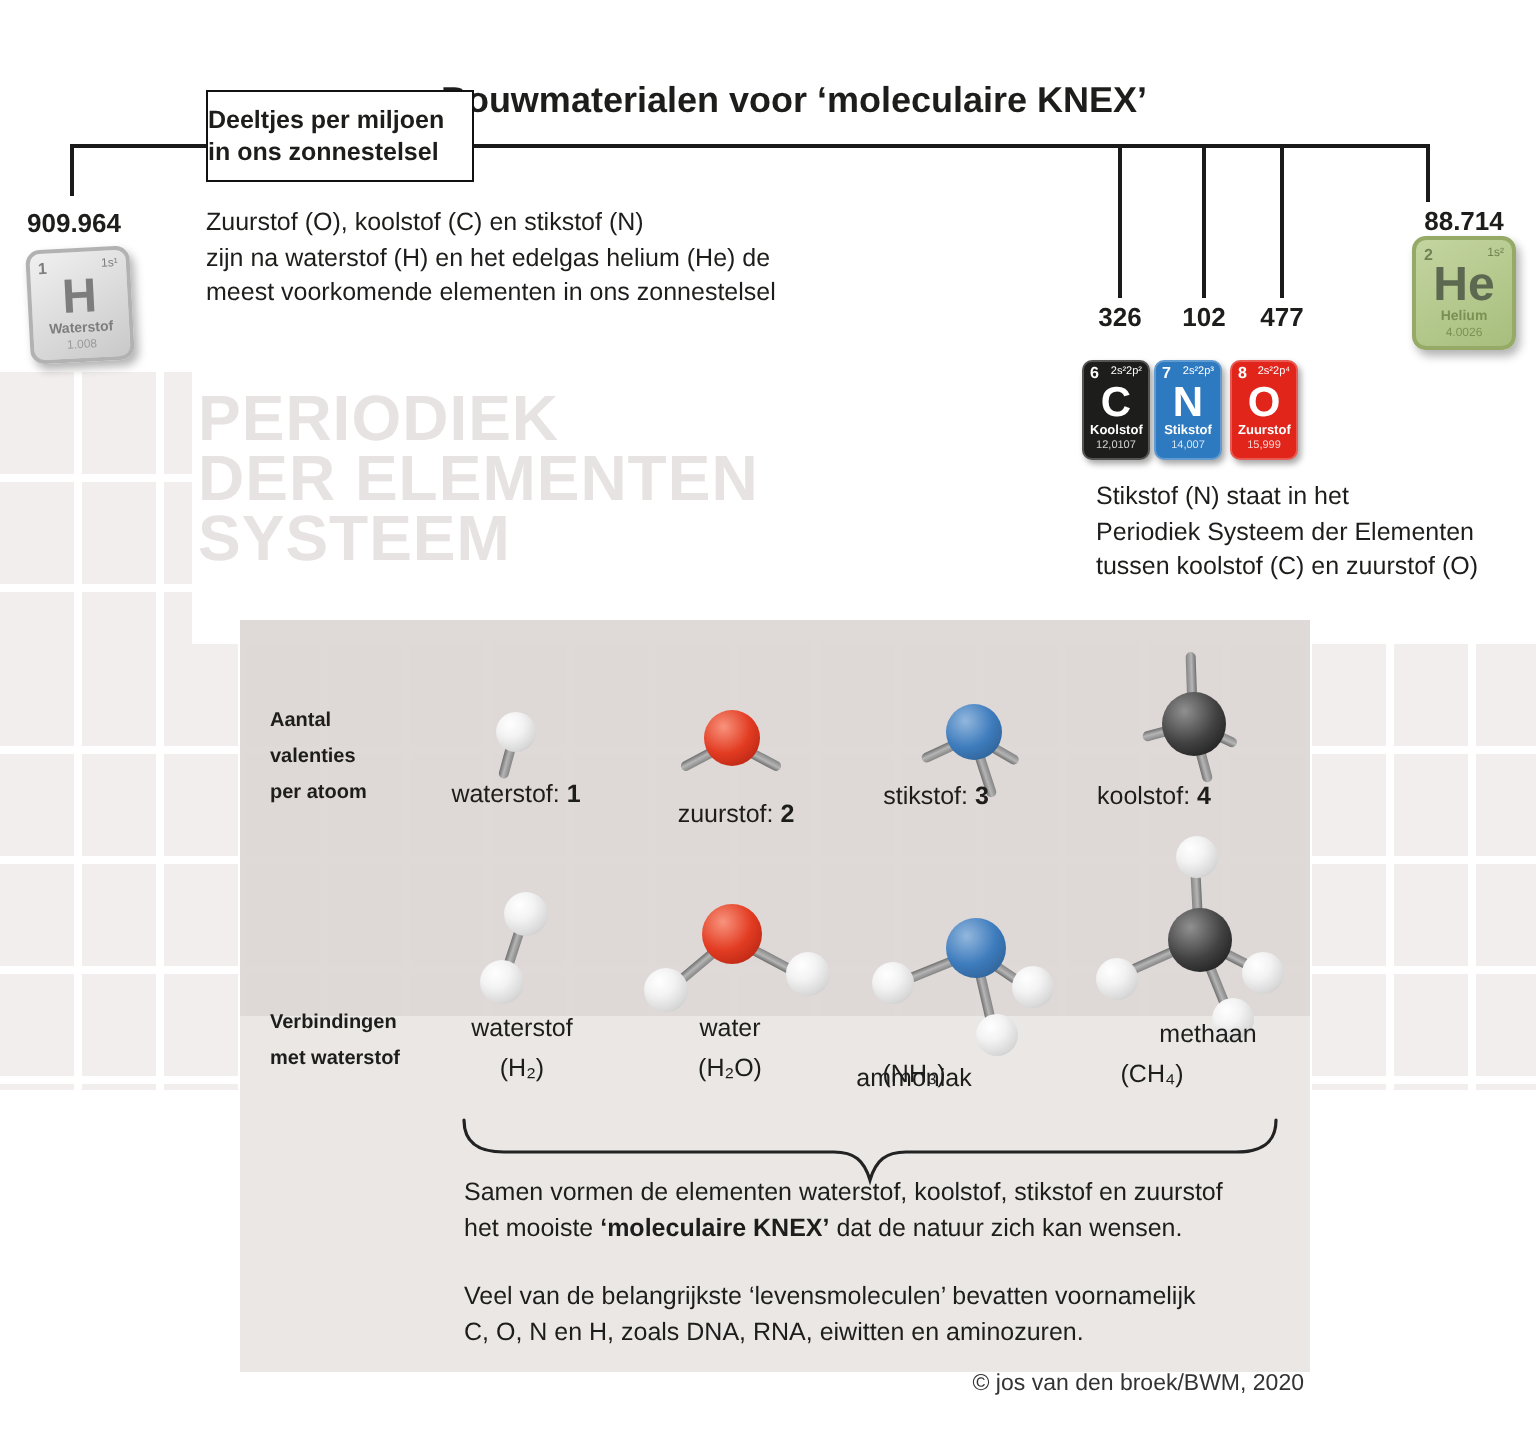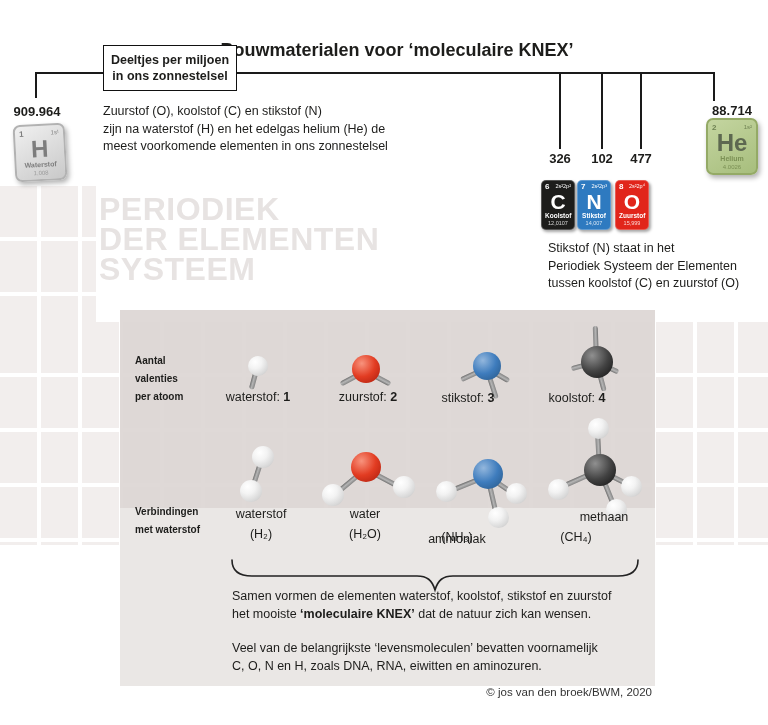--- a/index.html
+++ b/index.html
@@ -15,21 +15,21 @@
           repeating-linear-gradient(to right, transparent 0 37px, #fff 37px 41px),
           repeating-linear-gradient(to bottom, transparent 0 51px, #fff 51px 55px);}
   .watermark{font-size:32px;font-weight:bold;line-height:30px;letter-spacing:.5px;color:#e7e3e2;}
 
   
   .hline{background:#1a1a1a;height:1.6px;}
   .vline{background:#1a1a1a;width:1.6px;}
 
   .title{font-size:18px;font-weight:bold;}
   .ppm-box{width:132px;height:44px;border:1.6px solid #111;background:#fff;
-           display:flex;flex-direction:column;align-items:center;justify-content:center;
+           display:flex;flex-direction:column;align-items:flex-start;justify-content:center;
            font-size:12.5px;font-weight:bold;line-height:16px;text-align:center;}
   .ppm-num{font-size:13px;font-weight:bold;text-align:center;}
 
   .body-txt{font-size:12.5px;line-height:17.6px;}
 
   
   .tile-s{width:34px;height:50px;border-radius:5px;color:#fff;box-sizing:border-box;
           padding:2px 3px;display:flex;flex-direction:column;
           box-shadow:1.5px 2px 3px rgba(0,0,0,.35);border:1px solid rgba(255,255,255,.25);}
   .tile-s .hd{display:flex;justify-content:space-between;align-items:flex-start;}
@@ -195,21 +195,21 @@
   </div>
   <div>
     <div class="stick" style="left:594px;top:360px;height:38px;transform:rotate(178deg);"></div>
     <div class="stick" style="left:594px;top:360px;height:28px;transform:rotate(75deg);"></div>
     <div class="stick" style="left:594px;top:360px;height:26px;transform:rotate(-65deg);"></div>
     <div class="stick" style="left:594px;top:360px;height:32px;transform:rotate(-15deg);"></div>
     <div class="ball k" style="left:581px;top:346px;width:32px;height:32px;"></div>
   </div>
 
   <div class="abs mol-label nw ctr" style="left:258px;top:390px;"><span>waterstof:</span> <b>1</b></div>
-  <div class="abs mol-label nw ctr" style="left:368px;top:390px;"><span>zuurstof:</span> <b>2</b></div>
+  <div class="abs mol-label nw ctr" style="left:368px;top:400px;"><span>zuurstof:</span> <b>2</b></div>
   <div class="abs mol-label nw ctr" style="left:468px;top:391px;"><span>stikstof:</span> <b>3</b></div>
   <div class="abs mol-label nw ctr" style="left:577px;top:391px;"><span>koolstof:</span> <b>4</b></div>
 
   <div class="abs row-label" style="left:135px;top:503px;">
     <div>Verbindingen</div>
     <div>met waterstof</div>
   </div>
 
   <div>
     <div class="stick" style="left:260px;top:455px;height:36px;transform:rotate(18deg);"></div>

